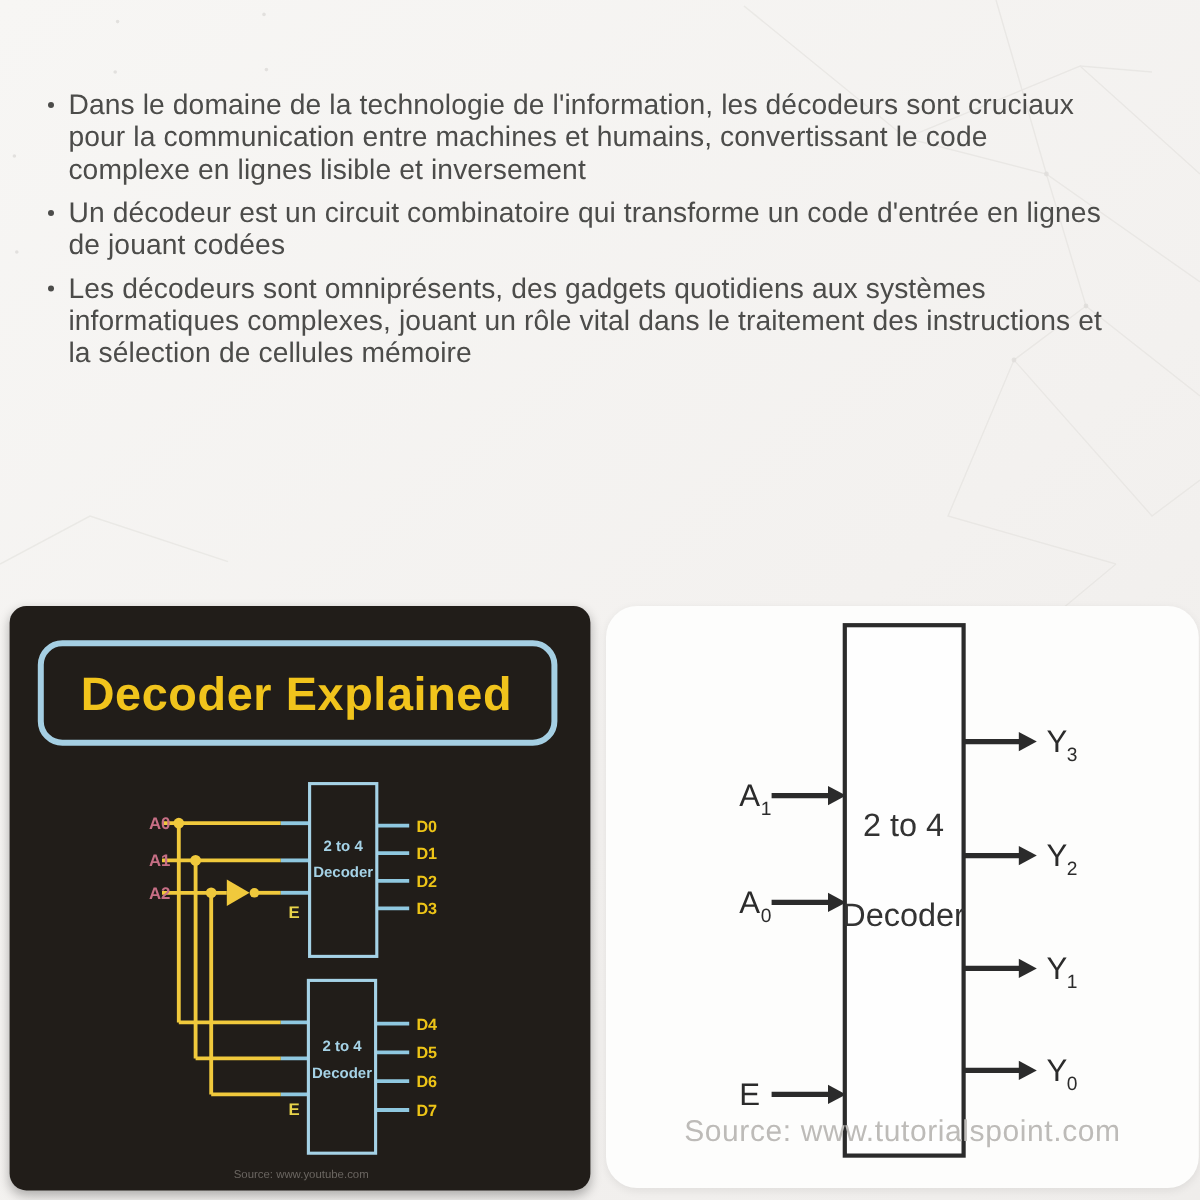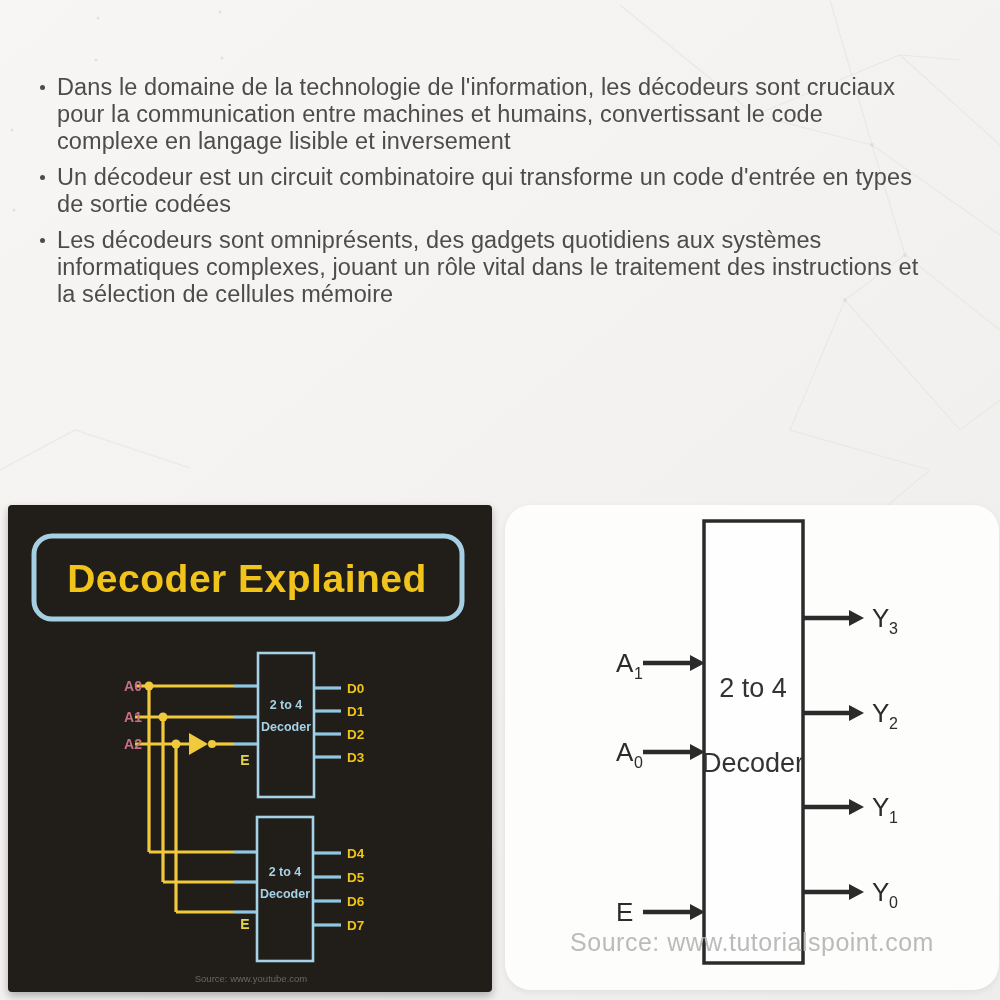--- a/index.html
+++ b/index.html
@@ -22,21 +22,21 @@
     font-size:23.5px; line-height:27px; color:#4c4c4a; letter-spacing:0.1px;
   }
   .bullet-marker {
     position:absolute; left:2px; top:11px; width:5px; height:5px;
     border-radius:50%; background:#4c4c4a;
   }
 
   .card { position:absolute; top:505px; }
   .card-left {
     left:8px; width:484px; height:487px;
-    background:#211d19; border-radius:4px;
+    background:#211d19; border-radius:14px;
     box-shadow:0 4px 9px rgba(0,0,0,0.28);
     text-decoration:underline;
   }
   .card-right {
     left:505px; width:494px; height:485px;
     background:#fdfdfc; border-radius:26px;
     box-shadow:0 2px 7px rgba(0,0,0,0.07);
   }
   .card svg { position:absolute; top:0; left:0; }
   svg text { font-family:"Liberation Sans", sans-serif; }
@@ -68,25 +68,25 @@
         <circle cx="872" cy="145" r="2"></circle>
       <circle cx="905" cy="255" r="2"></circle>
         <circle cx="845" cy="300" r="2"></circle>
     </g>
   </svg>
 
 
   <ul class="bullets">
     <li class="bullet">
       <span class="bullet-marker"></span>
-      <span>Dans le domaine de la technologie de l'information, les décodeurs sont cruciaux pour la communication entre machines et humains, convertissant le code complexe en langage lisible et inversement</span>
+      <span>Dans le domaine de la technologie de l'information, les décodeurs sont cruciaux pour la communication entre machines et humains, convertissant le code complexe en lignes lisible et inversement</span>
     </li>
     <li class="bullet">
       <span class="bullet-marker"></span>
-      <span>Un décodeur est un circuit combinatoire qui transforme un code d'entrée en types de sortie codées</span>
+      <span>Un décodeur est un circuit combinatoire qui transforme un code d'entrée en lignes de jouant codées</span>
     </li>
     <li class="bullet">
       <span class="bullet-marker"></span>
       <span>Les décodeurs sont omniprésents, des gadgets quotidiens aux systèmes informatiques complexes, jouant un rôle vital dans le traitement des instructions et la sélection de cellules mémoire</span>
     </li>
   </ul>
 
   <div class="card card-left">
     <svg width="484" height="487" viewBox="0 0 484 487">
 

